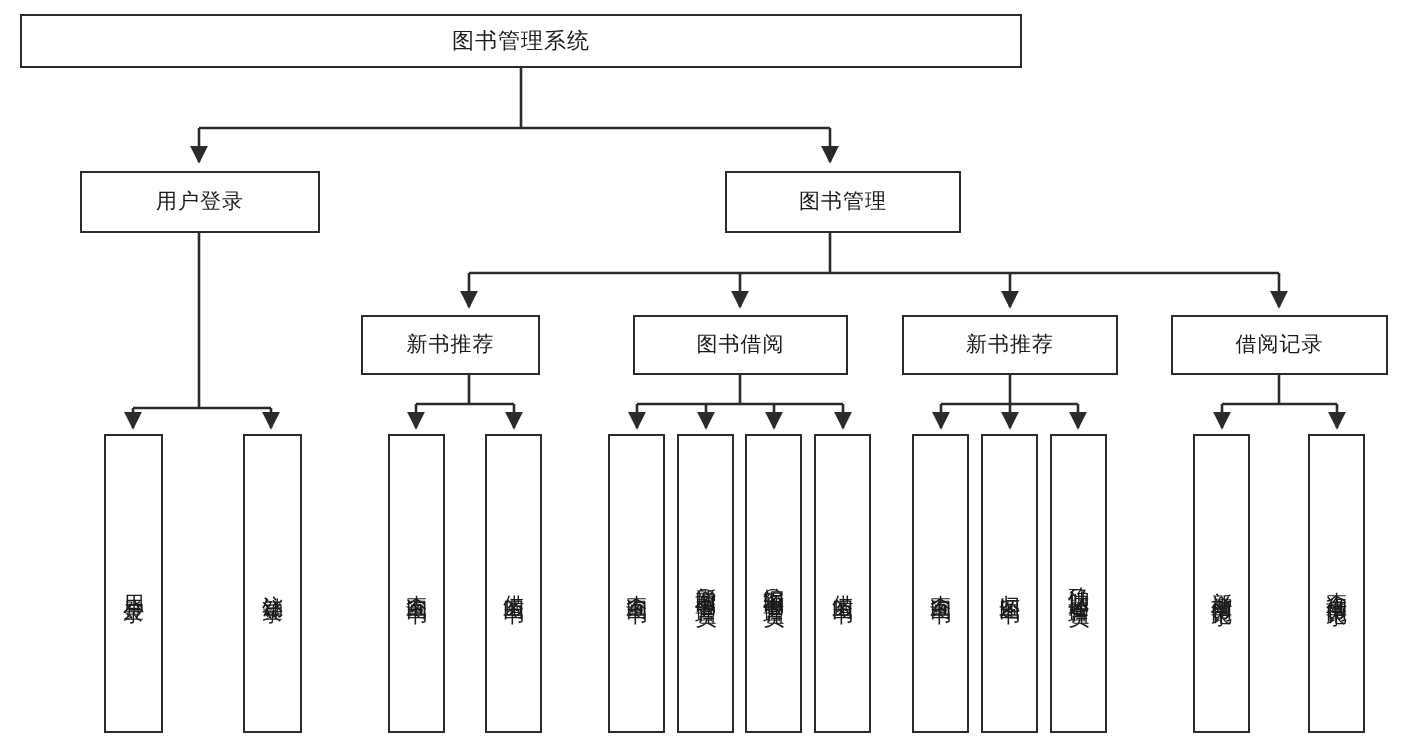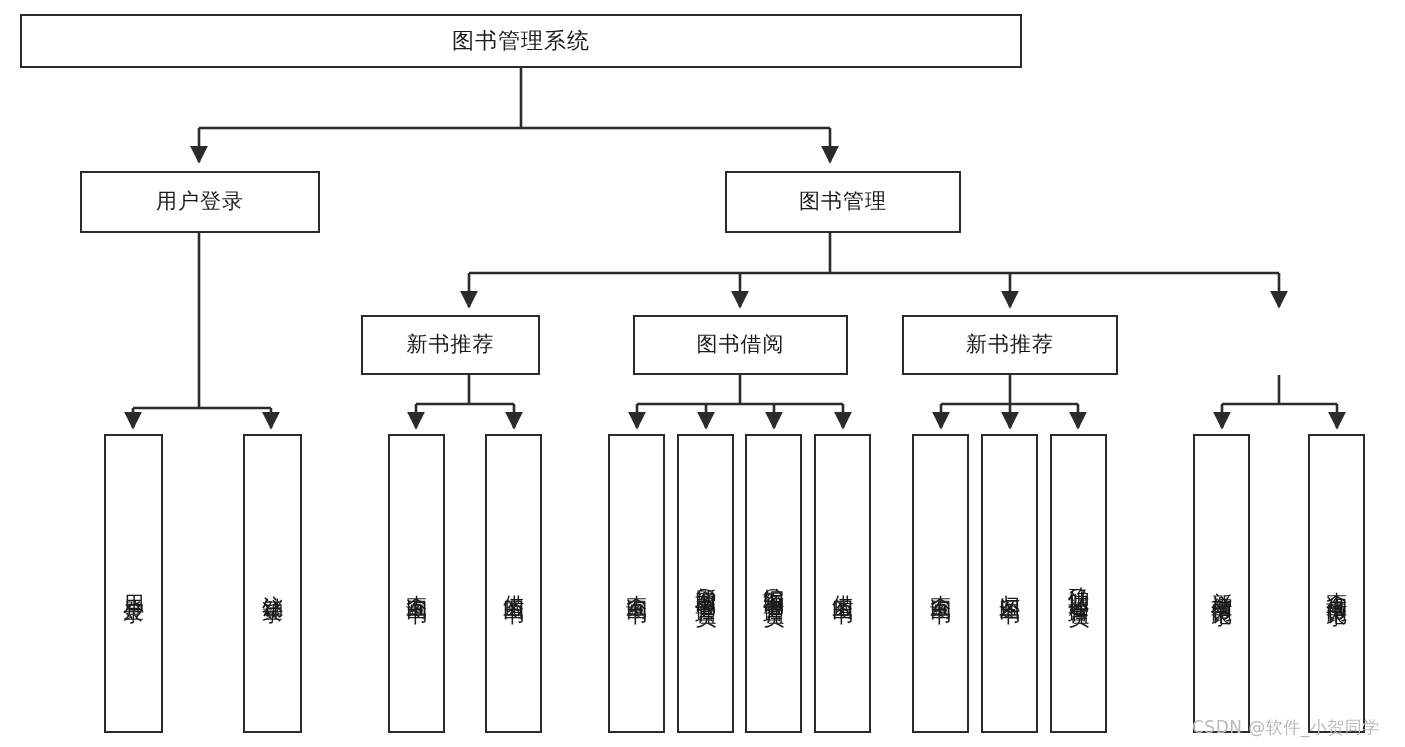--- a/index.html
+++ b/index.html
@@ -138,20 +138,23 @@
 
   <div class="node horiz" style="left:361px; top:315px; width:179px; height:60px;">
     <span>新书推荐</span>
   </div>
   <div class="node horiz" style="left:633px; top:315px; width:215px; height:60px;">
     <span>图书借阅</span>
   </div>
   <div class="node horiz" style="left:902px; top:315px; width:216px; height:60px;">
     <span>新书推荐</span>
   </div>
+  <div class="node horiz" style="left:1171px; top:315px; width:217px; height:60px;">
+    <span>借阅记录</span>
+  </div>
 
   <div class="node vert" style="left:104px; top:434px; width:59px; height:299px;">
     <span>用户登录</span>
   </div>
   <div class="node vert" style="left:243px; top:434px; width:59px; height:299px;">
     <span>注销登录</span>
   </div>
 
   <div class="node vert" style="left:388px; top:434px; width:57px; height:299px;">
     <span>查询图书</span>
@@ -183,15 +186,14 @@
     <span>确认归还（管理员）</span>
   </div>
 
   <div class="node vert" style="left:1193px; top:434px; width:57px; height:299px;">
     <span>新增借阅记录</span>
   </div>
   <div class="node vert" style="left:1308px; top:434px; width:57px; height:299px;">
     <span>查询借阅记录</span>
   </div>
 
-  <div class="watermark" style="left:1192px; top:716px;">CSDN @软件_小贺同学</div>
 
 </div>
 
 </body></html>

